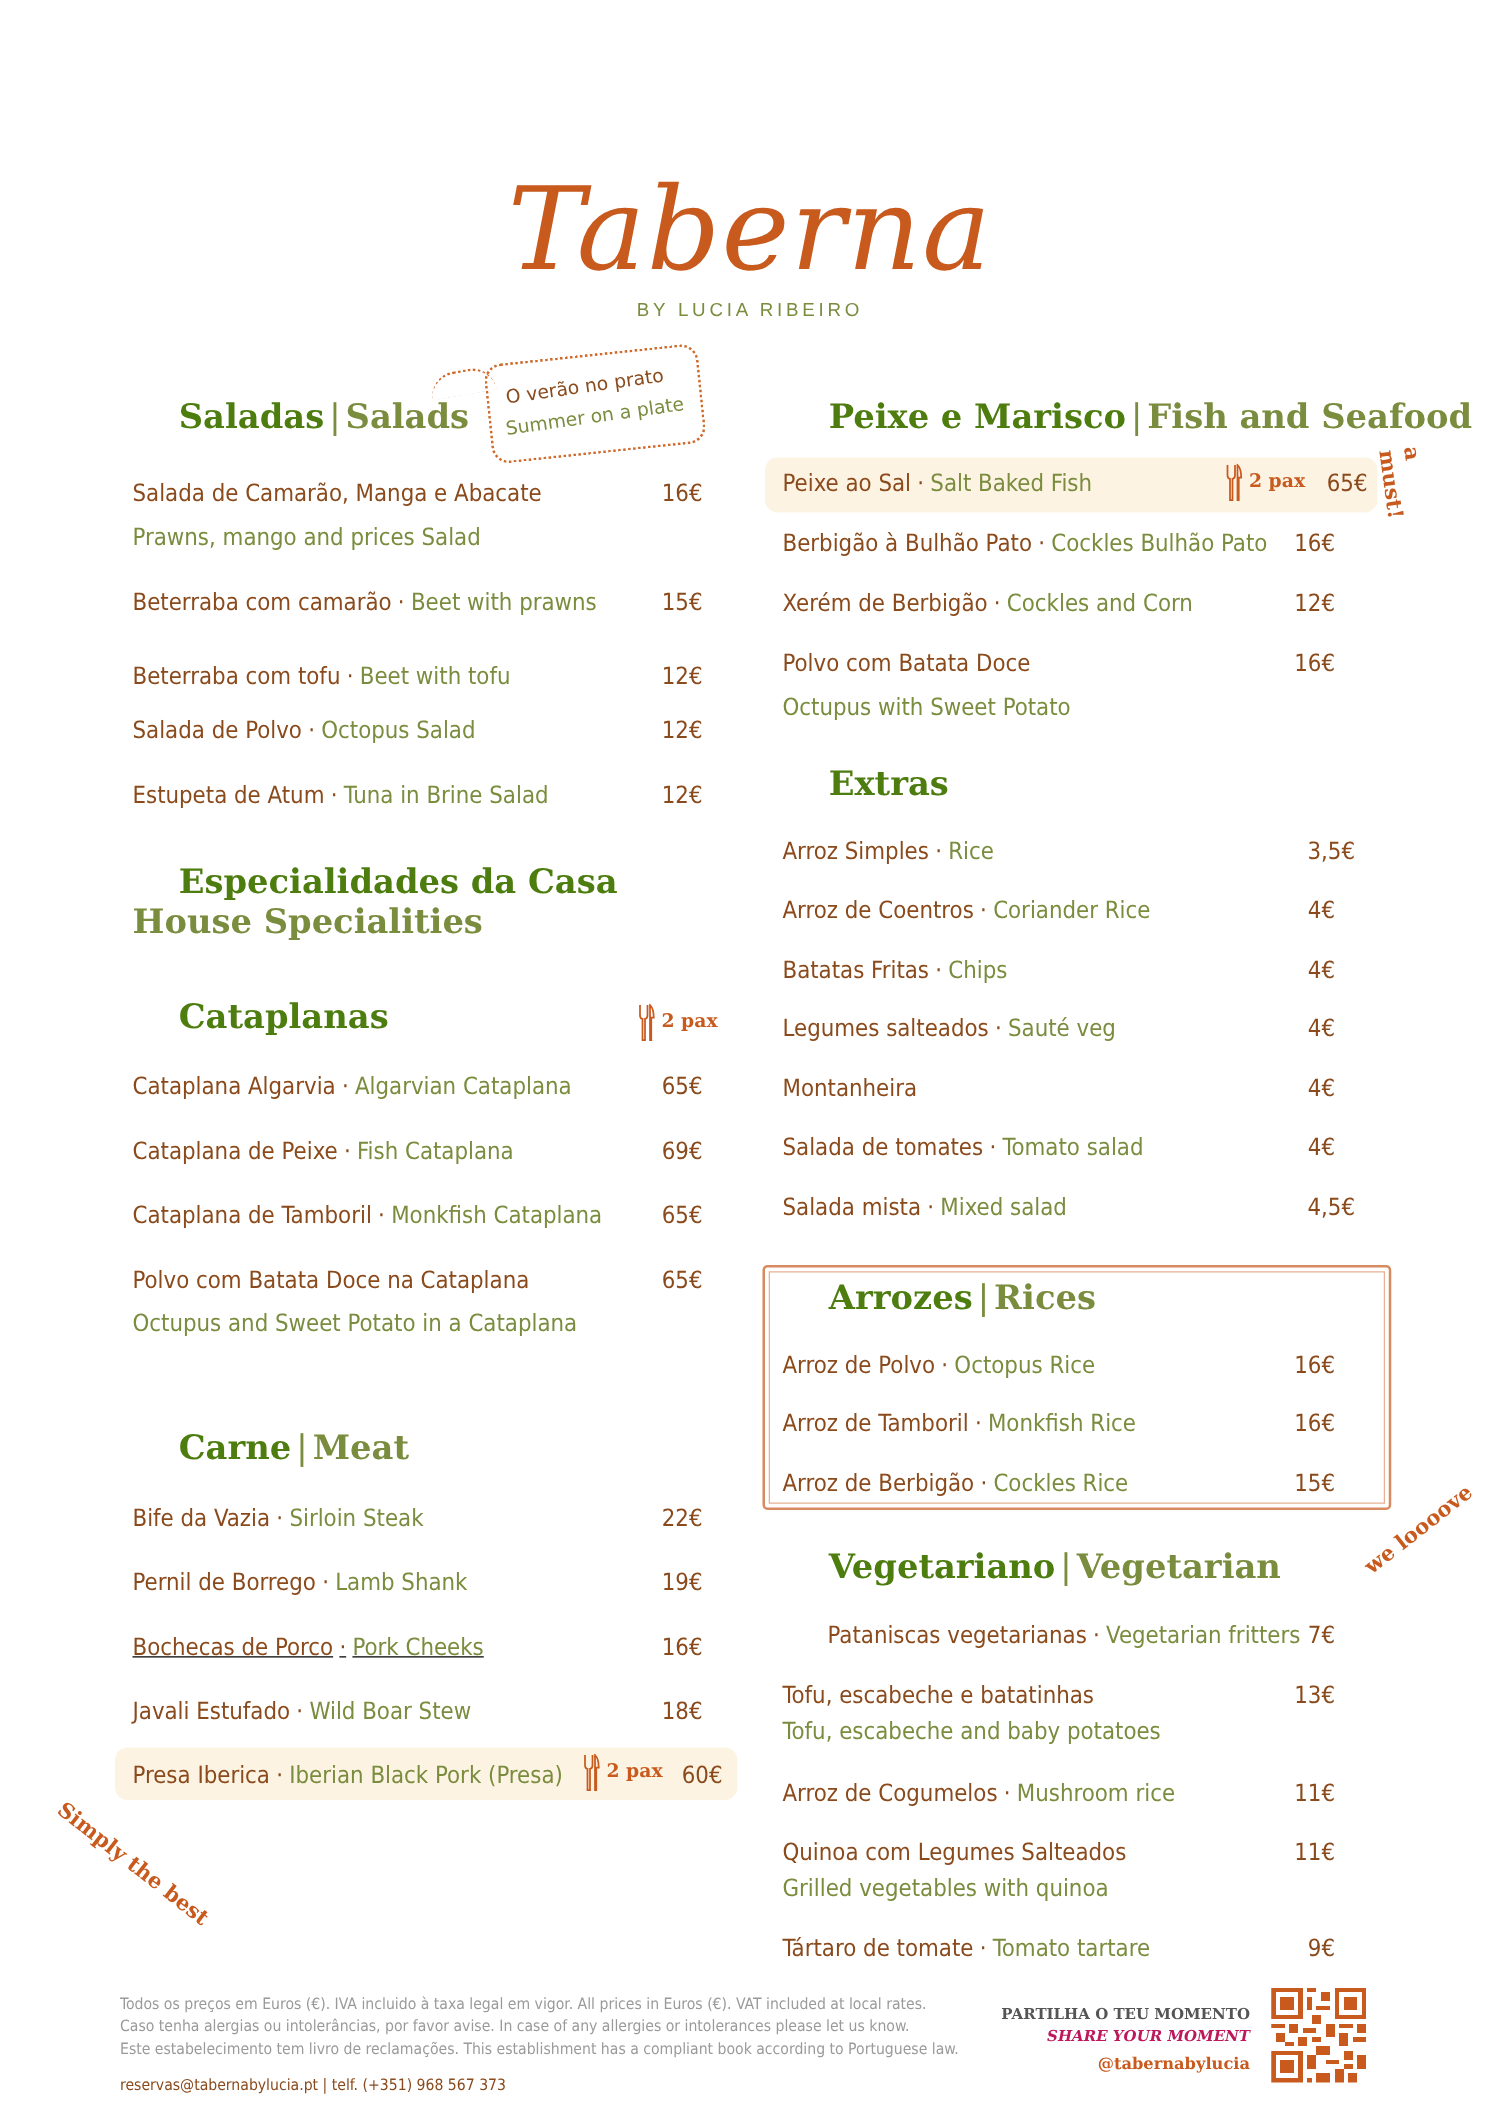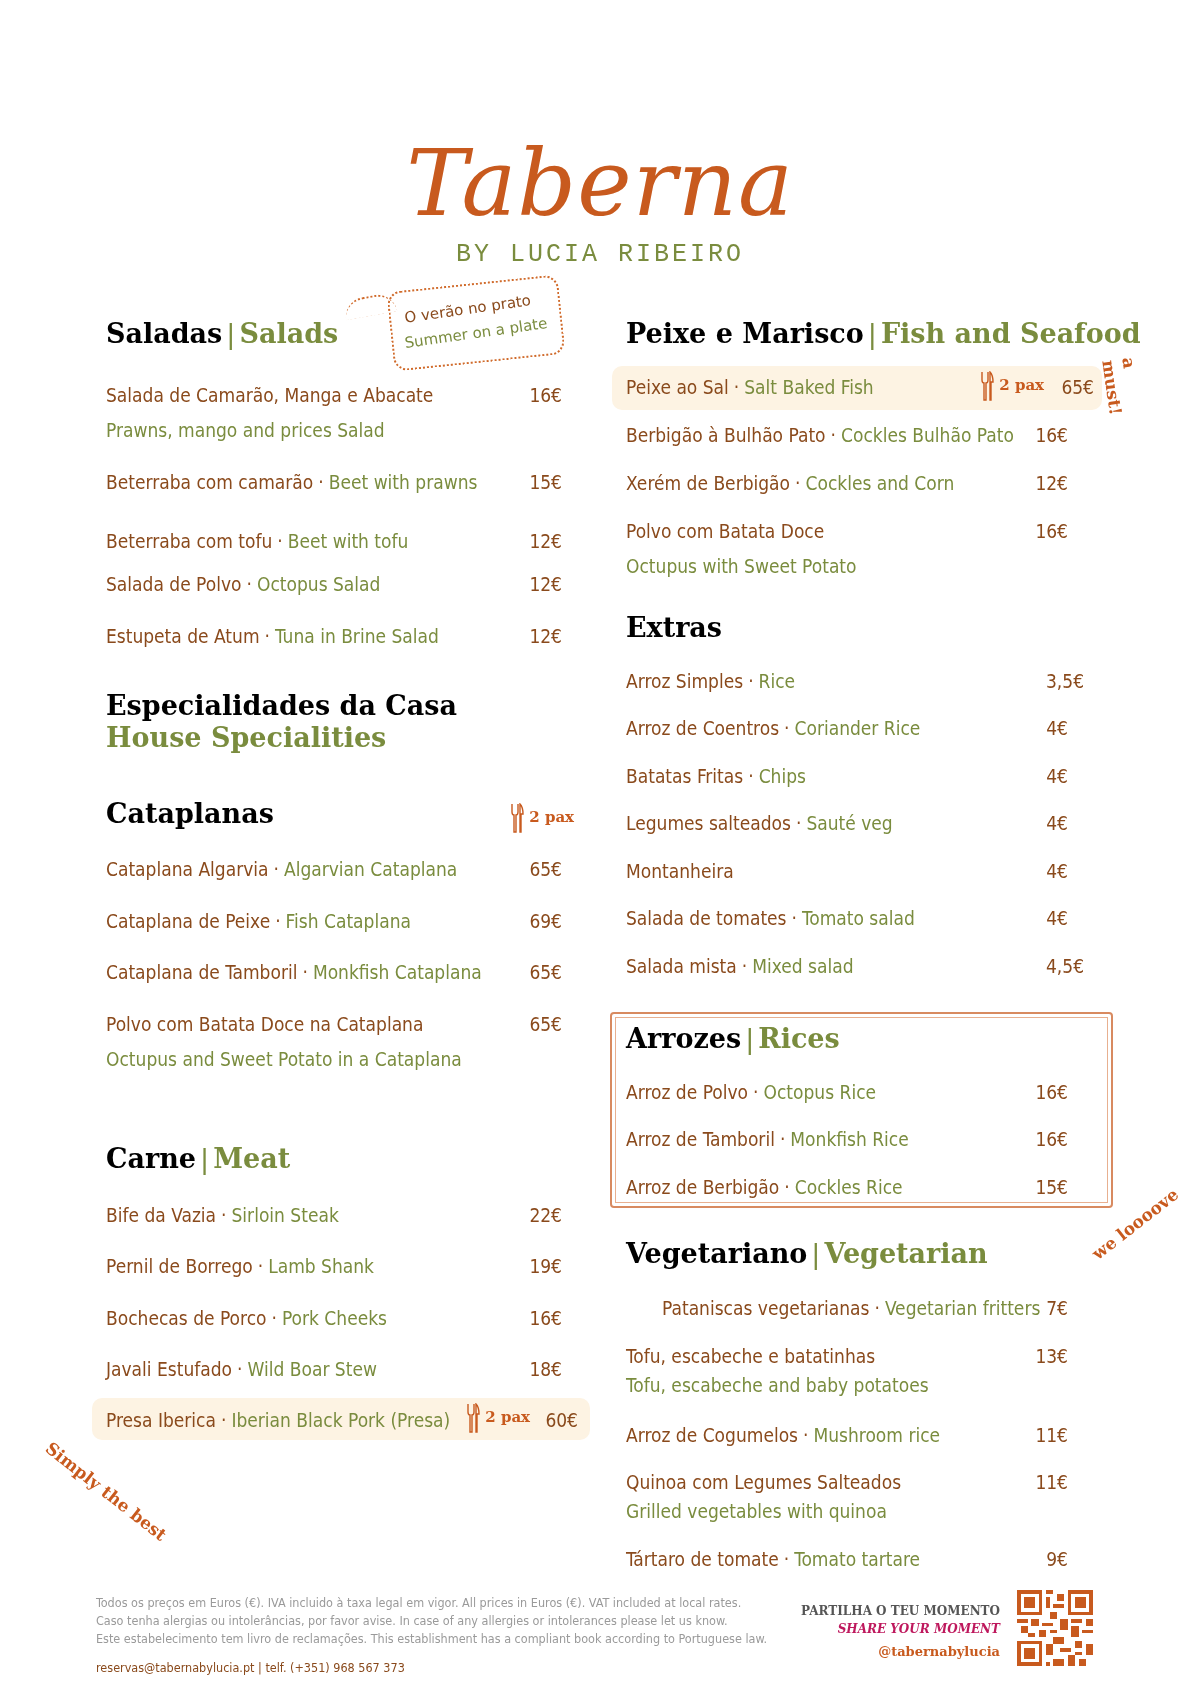--- a/index.html
+++ b/index.html
@@ -1,24 +1,24 @@
 <!DOCTYPE html>
 <html><head>
 <meta charset="utf-8">
 <style>
   * { box-sizing: border-box; margin: 0; padding: 0; }
   html, body { width: 1200px; height: 1697px; background: #ffffff; overflow: hidden; }
   body { position: relative; font-family: "Liberation Sans", sans-serif; }
 
-  .brown { color: #000000; }
+  .brown { color: #4d7c0f; margin-left: 37px; }
   .green { color: #7a8c3e; }
 
   .logo { position: absolute; left: 0; width: 1200px; top: 138px; text-align: center; }
   .logo-title { font-family: "DejaVu Serif", serif; font-style: italic; font-size: 92px; color: #c85a1e; letter-spacing: 1px; line-height: 1; }
-  .logo-sub { font-family: Liberation Mono, monospace; font-size: 25px; color: #7a8c3e; letter-spacing: 3px; margin-top: 10px; }
+  .logo-sub { font-family: Liberation Sans, sans-serif; font-size: 15px; color: #7a8c3e; letter-spacing: 3px; margin-top: 10px; }
 
   .col { position: absolute; }
   .col-left { left: 106px; width: 484px; }
   .col-right { left: 626px; width: 470px; }
 
   .sec-title { font-family: "DejaVu Serif", serif; font-weight: bold; font-size: 27px; line-height: 1.2; position: absolute; white-space: nowrap; }
   .sec-title .sep { font-family: "DejaVu Sans", sans-serif; font-weight: normal; color: #7a8c3e; margin: 0 4px; }
 
   .item { position: absolute; left: 0; right: 0; font-family: "DejaVu Sans Condensed", "DejaVu Sans", sans-serif; font-size: 19px; line-height: 1.2; white-space: nowrap; }
   .item .pt { color: #8a4a1c; font-stretch: condensed; }
@@ -128,21 +128,21 @@
     <span class="brown">Carne</span><span class="sep">|</span><span class="green">Meat</span>
   </div>
   <div class="item" style="top:1204px;">
     <span class="pt">Bife da Vazia</span><span class="dot">·</span><span class="en">Sirloin Steak</span>
     <span class="price">22€</span>
   </div>
   <div class="item" style="top:1255px;">
     <span class="pt">Pernil de Borrego</span><span class="dot">·</span><span class="en">Lamb Shank</span>
     <span class="price">19€</span>
   </div>
-  <div class="item" style="top:1307px;">
+  <div class="item" style="top:1307px;text-decoration:underline;">
     <span class="pt">Bochecas de Porco</span><span class="dot">·</span><span class="en">Pork Cheeks</span>
     <span class="price">16€</span>
   </div>
   <div class="item" style="top:1358px;">
     <span class="pt">Javali Estufado</span><span class="dot">·</span><span class="en">Wild Boar Stew</span>
     <span class="price">18€</span>
   </div>
 </div>
 
 <div class="hl" style="left:92px; top:1398px; width:498px; height:42px;"></div>

